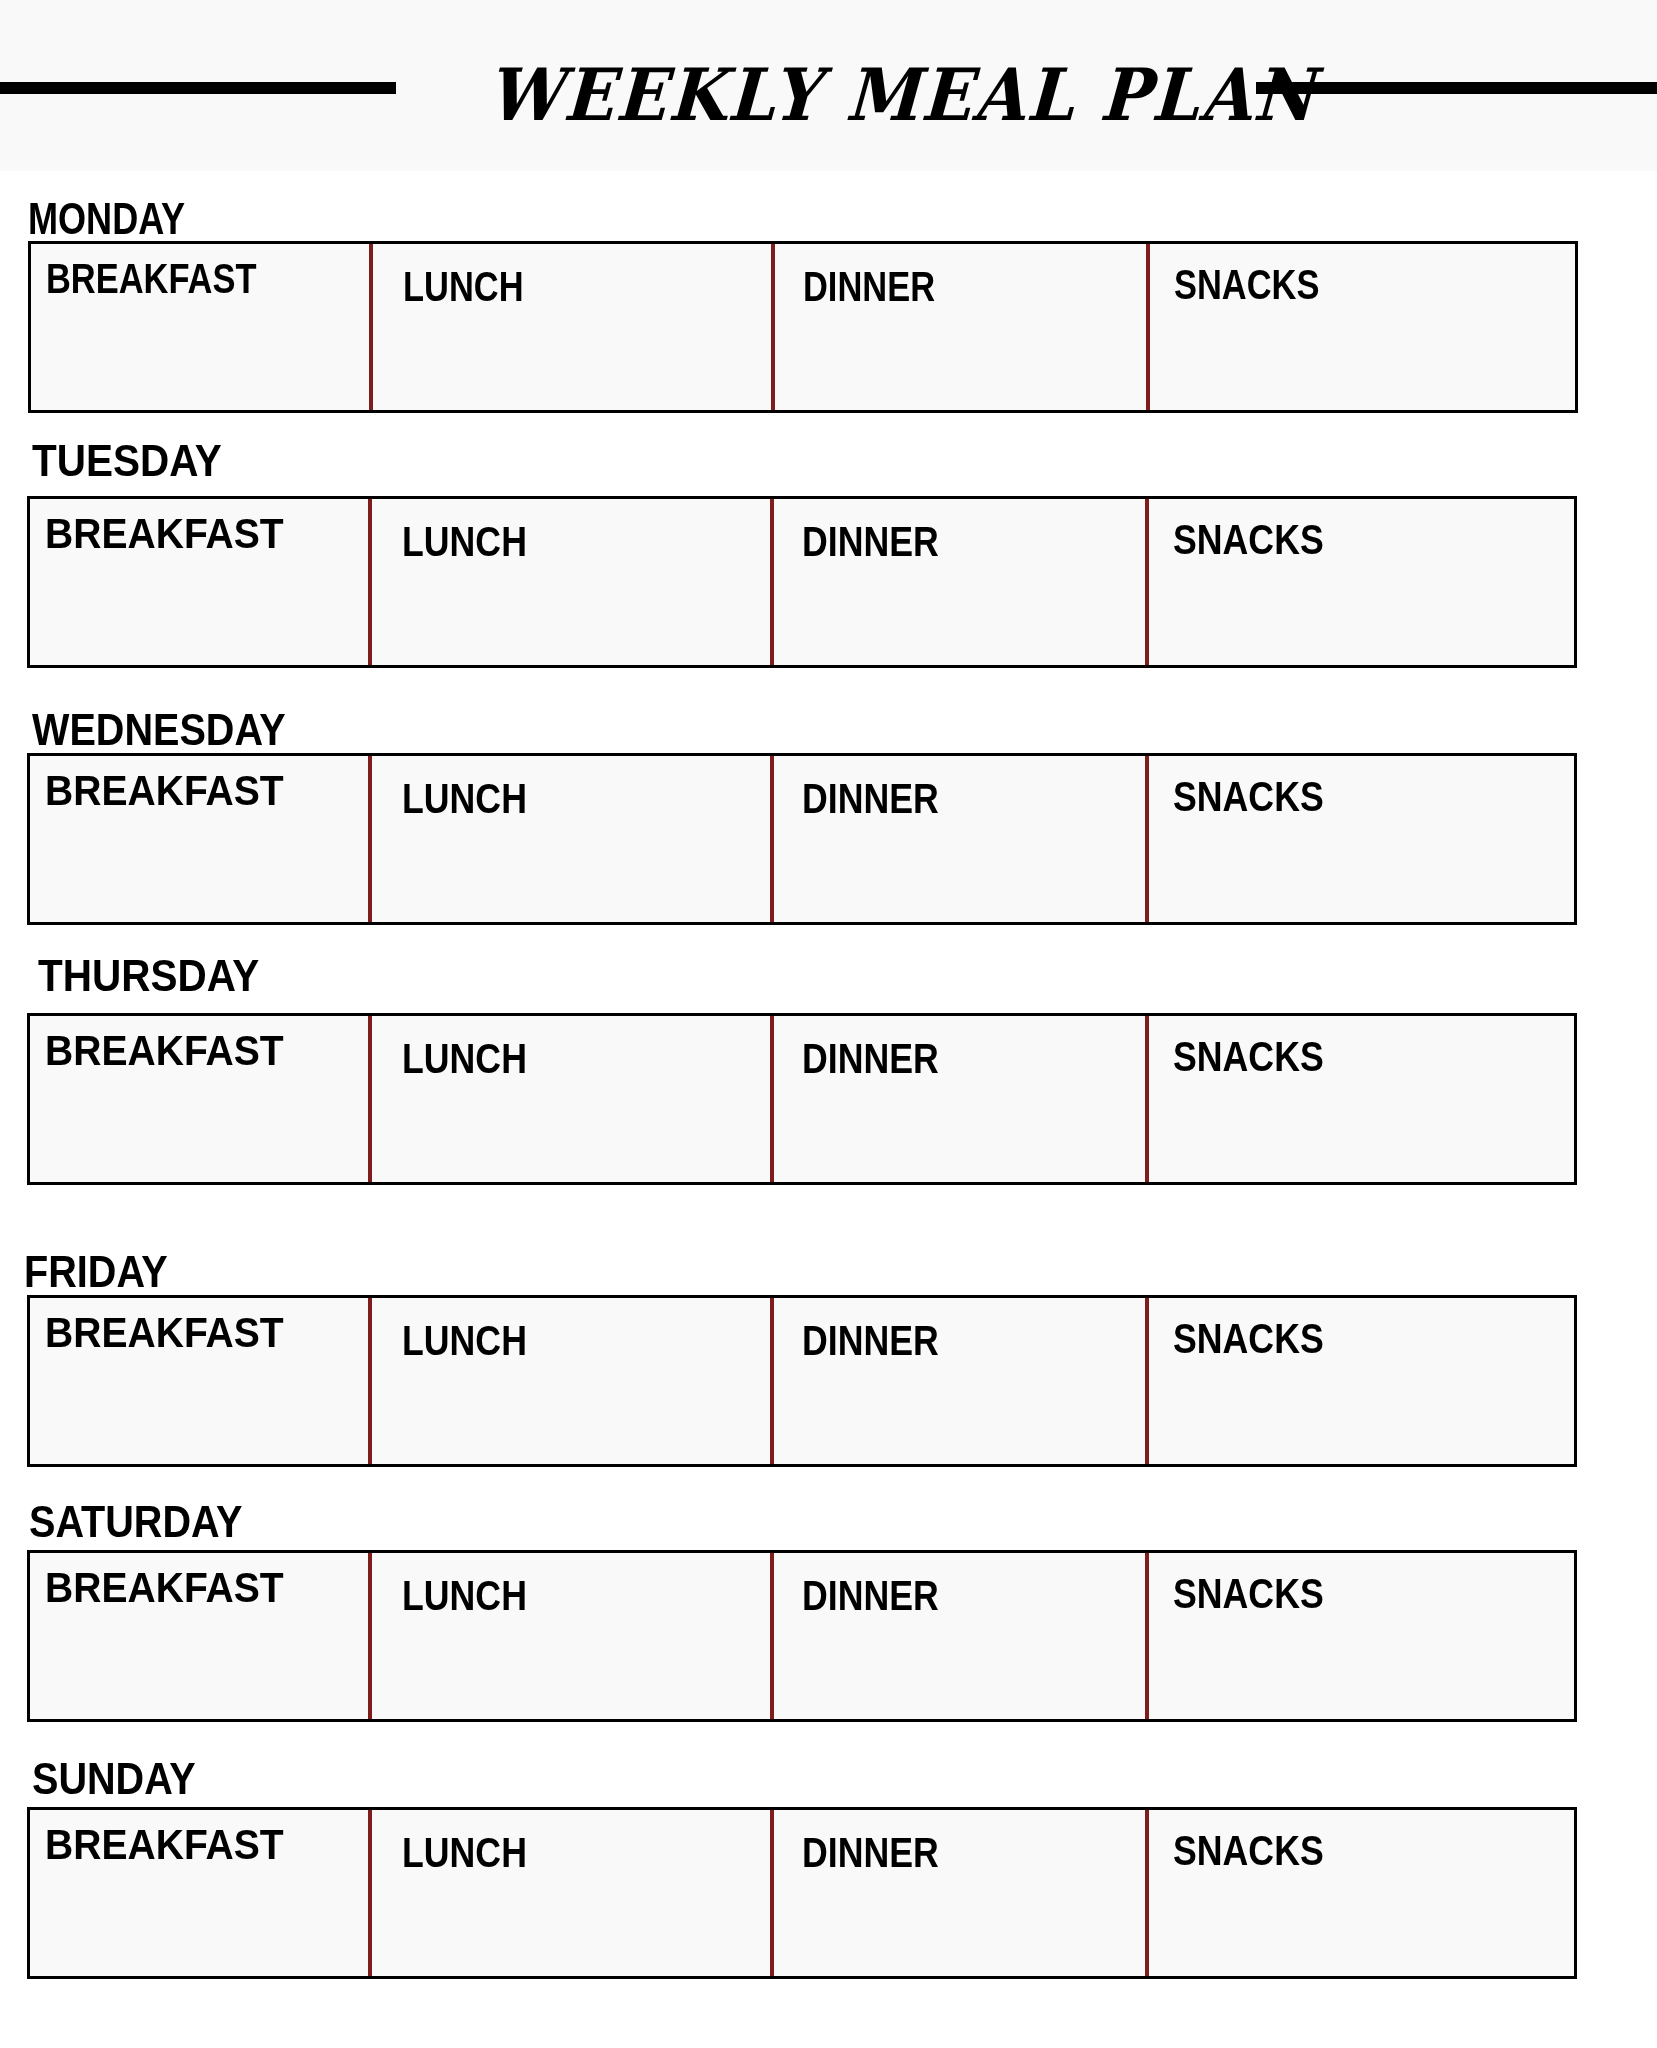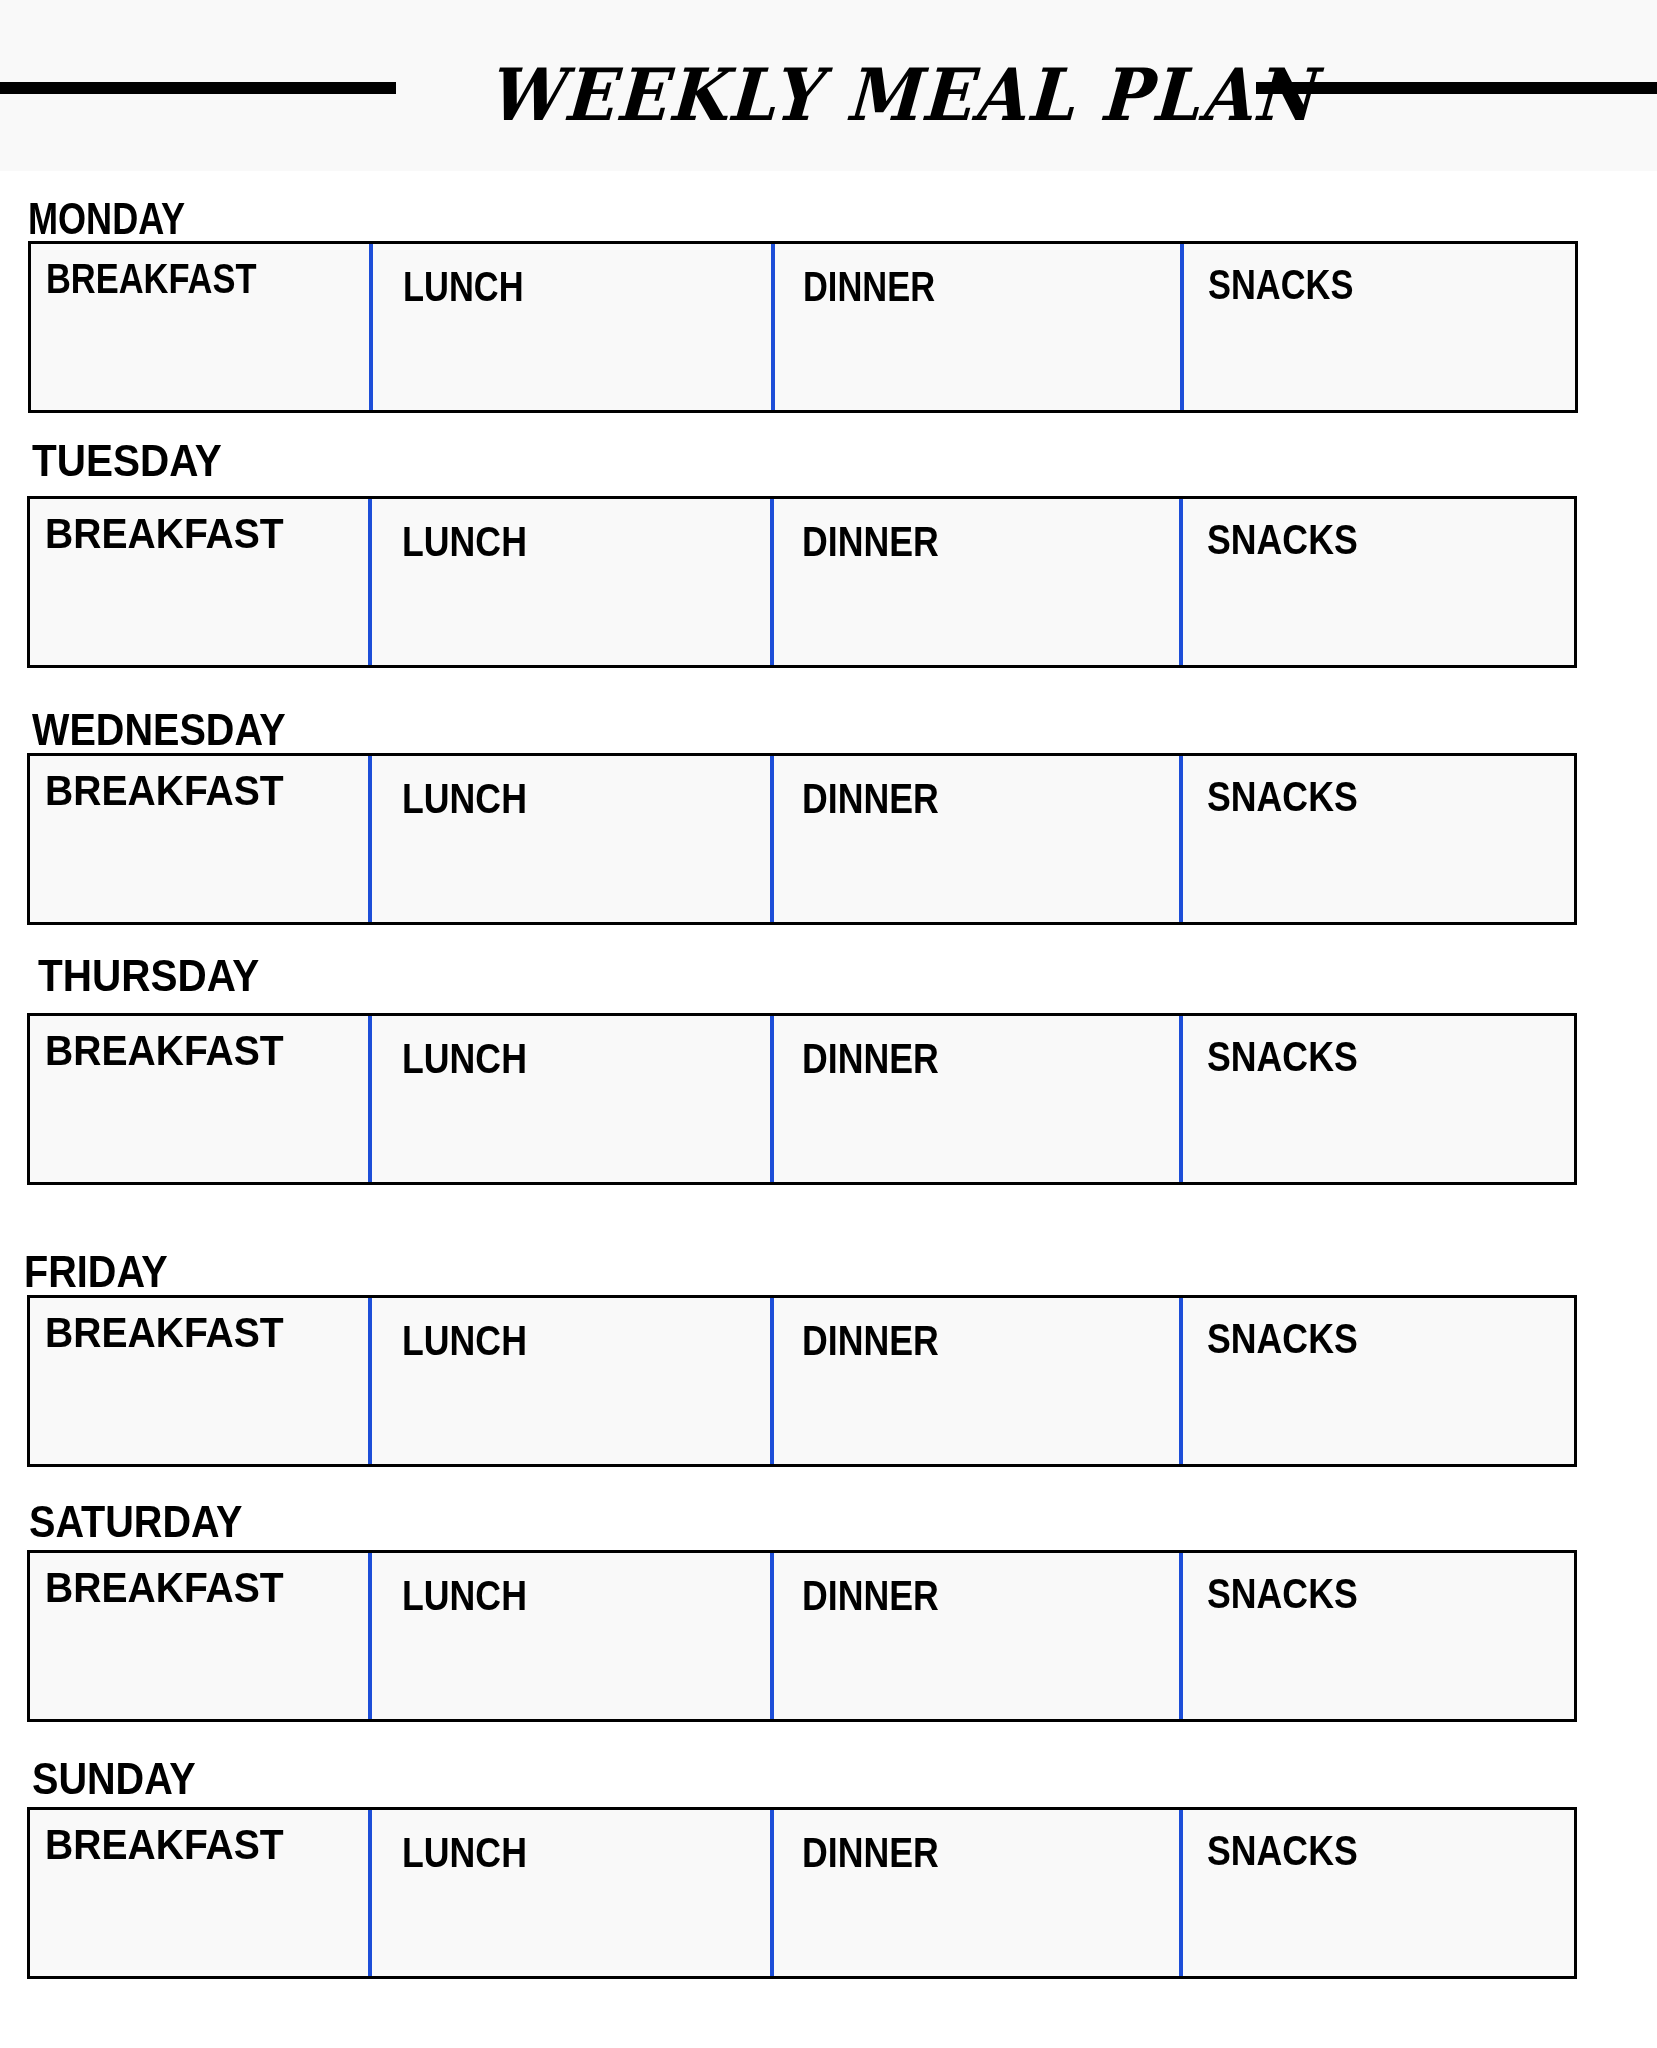--- a/index.html
+++ b/index.html
@@ -39,24 +39,24 @@
   }
   .day-box {
     position:absolute; left:28px; width:1550px; height:172px;
     border:3px solid #000; box-sizing:border-box;
     background:#f9f9f9;
     display:flex;
   }
   .cell {
     position:relative; height:100%; box-sizing:border-box;
   }
-  .cell + .cell { border-left:4px solid #1d4ed8; }
+  .cell + .cell { border-left:4px solid #7f1d1d; }
   .cell.c1 { width:338px;padding-left:21px; }
   .cell.c2 { width:402px; }
-  .cell.c3 { width:409px; }
+  .cell.c3 { width:375px; }
   .cell.c4 { flex:1; }
   .cell-label {
     position:absolute;
     font-family:"Liberation Sans", sans-serif;
     font-weight:bold;
     font-size:42px; line-height:42px;
     white-space:nowrap;
     transform-origin:left top;
   }
   .c1 .cell-label { left:15px; top:14px; transform:scaleX(0.93); }

